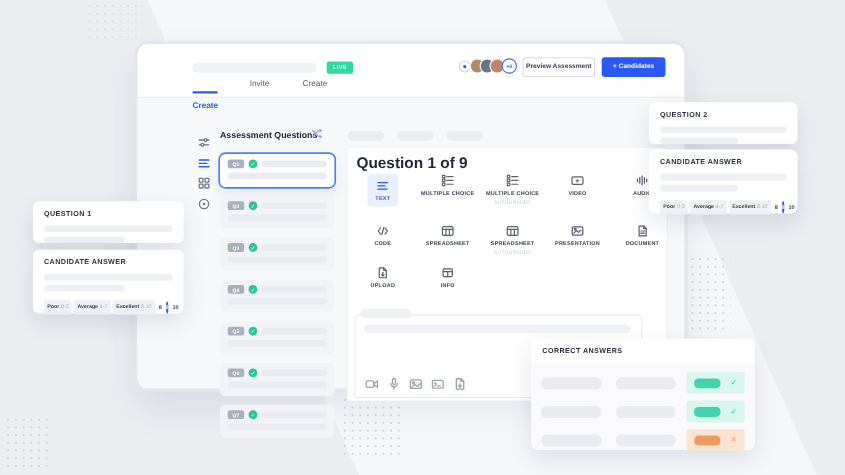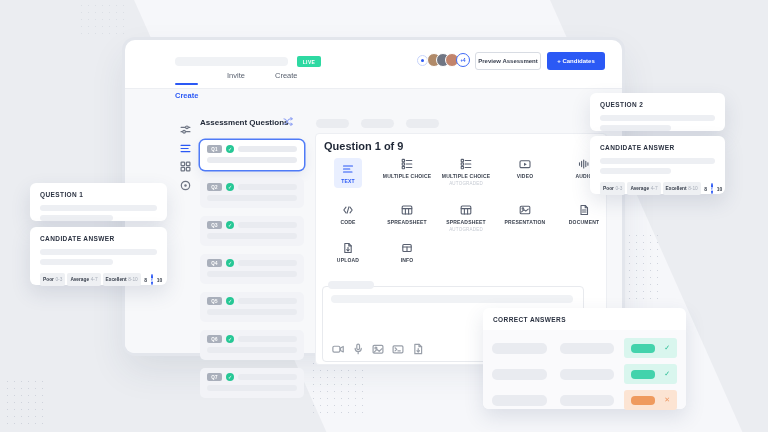--- a/index.html
+++ b/index.html
@@ -50,21 +50,21 @@
   .q-check{width:8px;height:8px;border-radius:50%;background:#26c795;color:#fff;font-size:5px;
            display:flex;align-items:center;justify-content:center;}
   .q-bar{height:6px;border-radius:3px;background:#e9ebf0;flex:1;}
   .q-bar.wide{display:block;width:100%;flex:none;}
   
   .pillrow{position:absolute;left:191px;top:79px;display:flex;gap:12px;z-index:2;}
   .pillrow span{width:33px;height:9px;border-radius:4.5px;background:#eaecf0;display:block;}
   
   .edpanel{position:absolute;left:190px;top:93px;width:292px;height:232px;background:#fff;border:1px solid #edeff3;
            border-radius:4px;z-index:2;}
-  .counter{position:absolute;left:8px;top:6px;font-size:11px;font-weight:bold;color:#1f2736;}
+  .counter{position:absolute;left:8px;top:6px;font-size:14px;font-weight:bold;color:#1f2736;}
   .type-row{position:absolute;left:5px;display:flex;}
   .r1{top:24px;} .r2{top:70px;} .r3{top:108px;}
   .tile{width:54px;margin-right:5px;text-align:center;color:#596070;cursor:pointer;}
   .tile .t-label{font-size:5px;font-weight:bold;letter-spacing:.2px;margin-top:3px;color:#3c4350;}
   .tile .t-sub{font-size:4.5px;color:#c6cbd3;letter-spacing:.2px;margin-top:1.5px;}
   .tile-sel{display:inline-block;background:#e9efff;border-radius:4px;padding:5px 7px 4px;color:#2b59f5;}
   .tile-sel .t-label{color:#2b59f5;}
   .t-icon{display:block;margin:0 auto;}
   .edbox{position:absolute;left:6px;top:152px;width:262px;height:76px;background:#fff;border:1px solid #e8eaee;border-radius:4px;}
   .edbox-tag{position:absolute;left:12px;top:147px;width:46px;height:8px;border-radius:4px;background:#eef0f4;z-index:2;}

